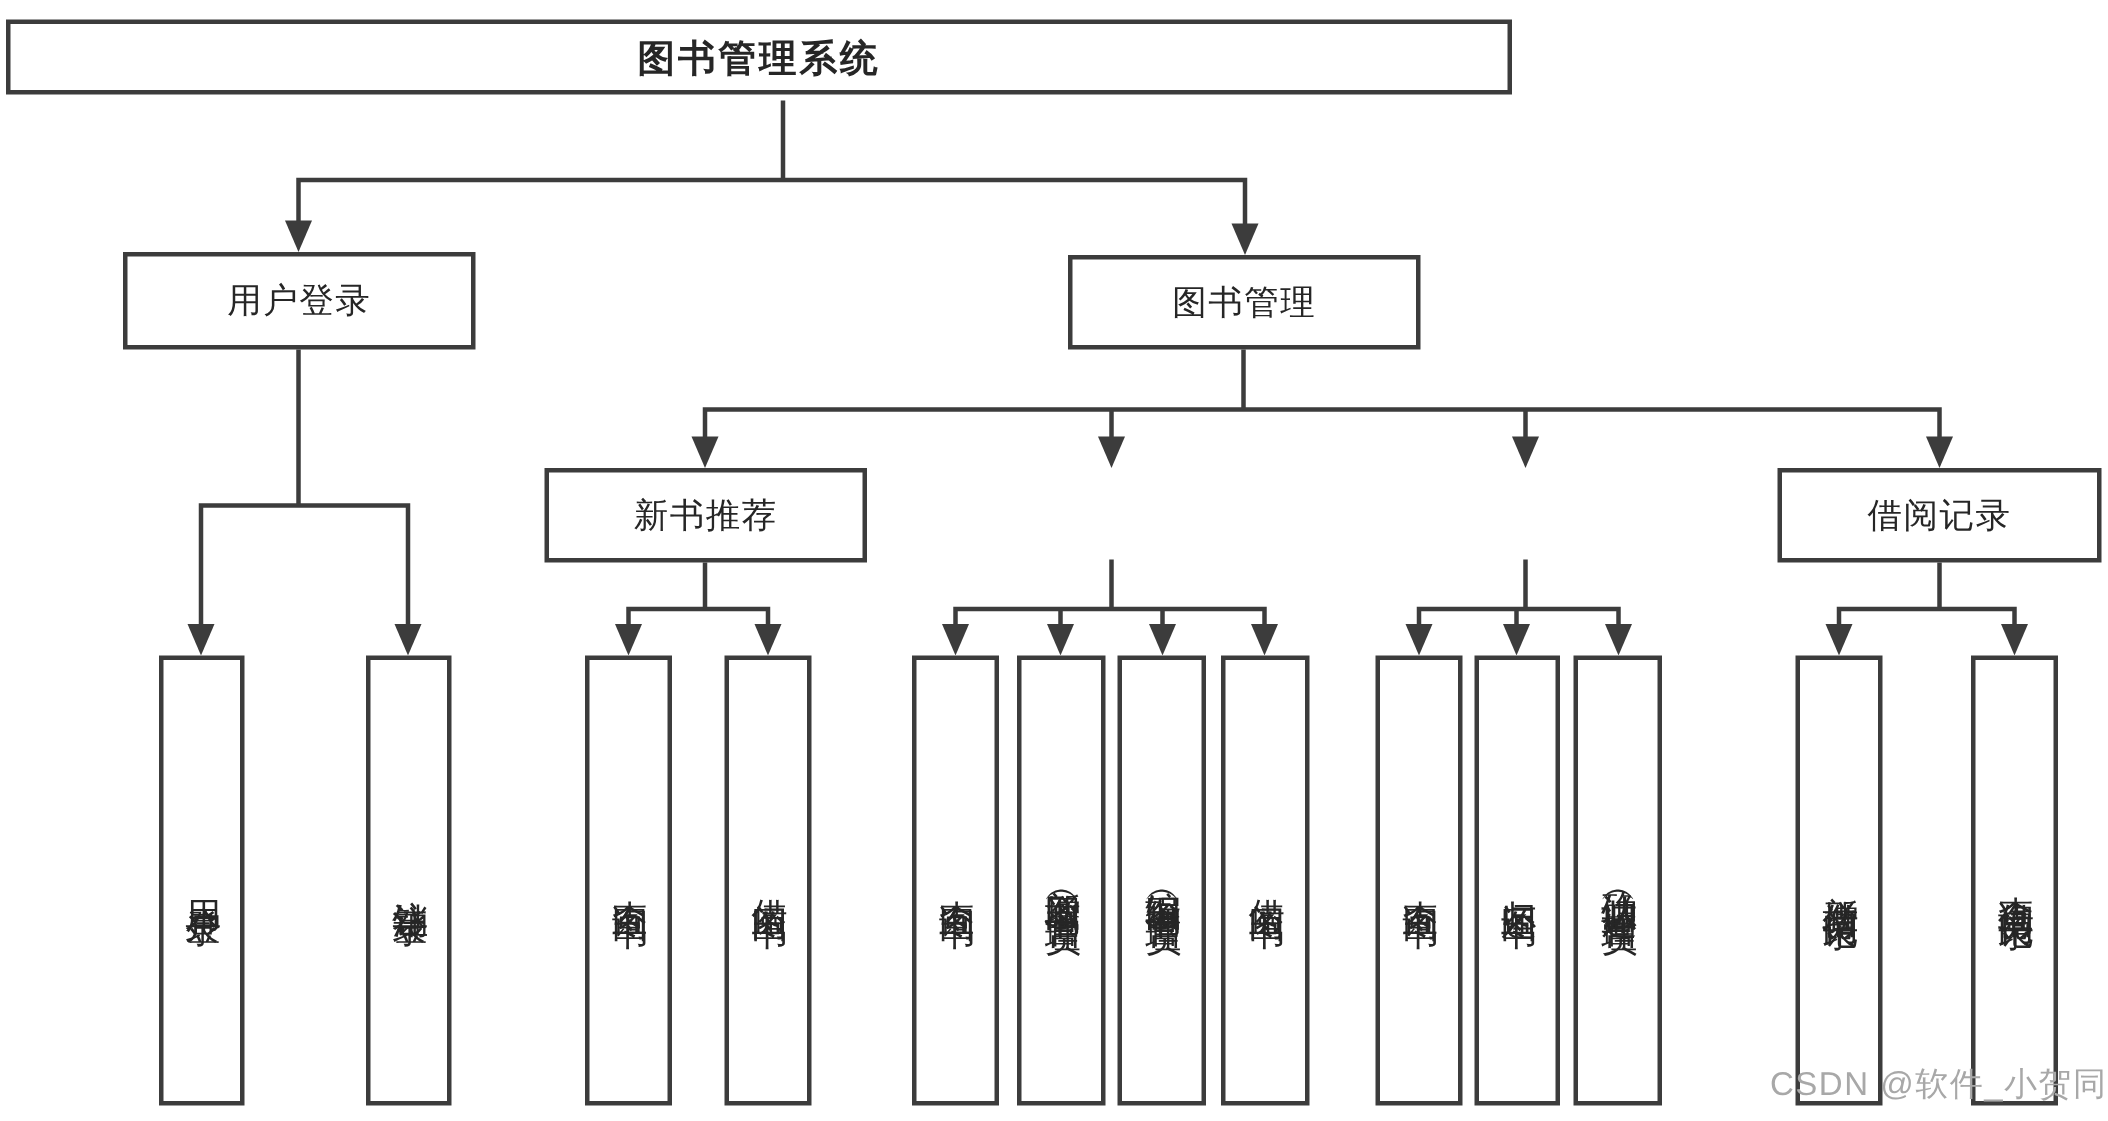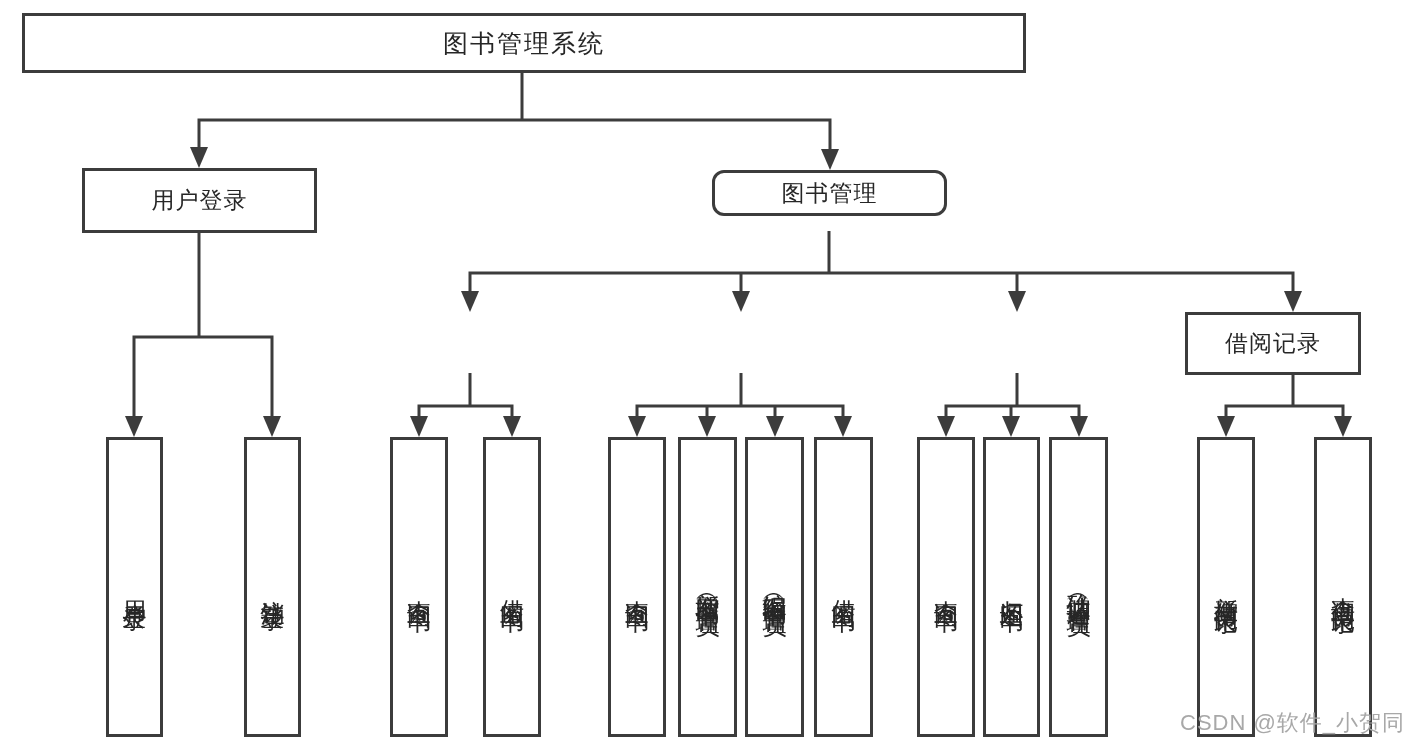--- a/index.html
+++ b/index.html
@@ -100,26 +100,27 @@
       <polygon points="766,416 784,416 775,437"></polygon>
       <polygon points="834,416 852,416 843,437"></polygon>
       <polygon points="937,416 955,416 946,437"></polygon>
       <polygon points="1002,416 1020,416 1011,437"></polygon>
       <polygon points="1070,416 1088,416 1079,437"></polygon>
       <polygon points="1217,416 1235,416 1226,437"></polygon>
       <polygon points="1334,416 1352,416 1343,437"></polygon>
     </g>
   </svg>
 
-  <div class="box hl root-box" style="left:22px; top:13px; width:1004px; height:60px;">图书管理系统</div>
+  <div class="box hl root-box" style="left:4px; top:13px; width:1004px; height:50px;font-weight:bold;">图书管理系统</div>
 
   <div class="box hl" style="left:82px; top:168px; width:235px; height:65px;">用户登录</div>
-  <div class="box hl" style="left:712px; top:170px; width:235px; height:46px;border-radius:12px;">图书管理</div>
+  <div class="box hl" style="left:712px; top:170px; width:235px; height:63px;">图书管理</div>
 
-  <div class="box hl" style="left:1185px; top:312px; width:176px; height:63px;">借阅记录</div>
+  <div class="box hl" style="left:363px; top:312px; width:215px; height:63px;">新书推荐</div>
+  <div class="box hl" style="left:1185px; top:312px; width:216px; height:63px;">借阅记录</div>
 
   <div class="box vbox" style="left:106px; top:437px; width:57px; height:300px;">用户登录</div>
   <div class="box vbox" style="left:244px; top:437px; width:57px; height:300px;">注销登录</div>
 
   <div class="box vbox" style="left:390px; top:437px; width:58px; height:300px;">查询图书</div>
   <div class="box vbox" style="left:483px; top:437px; width:58px; height:300px;">借阅图书</div>
 
   <div class="box vbox" style="left:608px; top:437px; width:58px; height:300px;">查询图书</div>
   <div class="box vbox" style="left:678px; top:437px; width:59px; height:300px;">新增图书（管理员）</div>
   <div class="box vbox" style="left:745px; top:437px; width:59px; height:300px;">编辑图书（管理员）</div>

